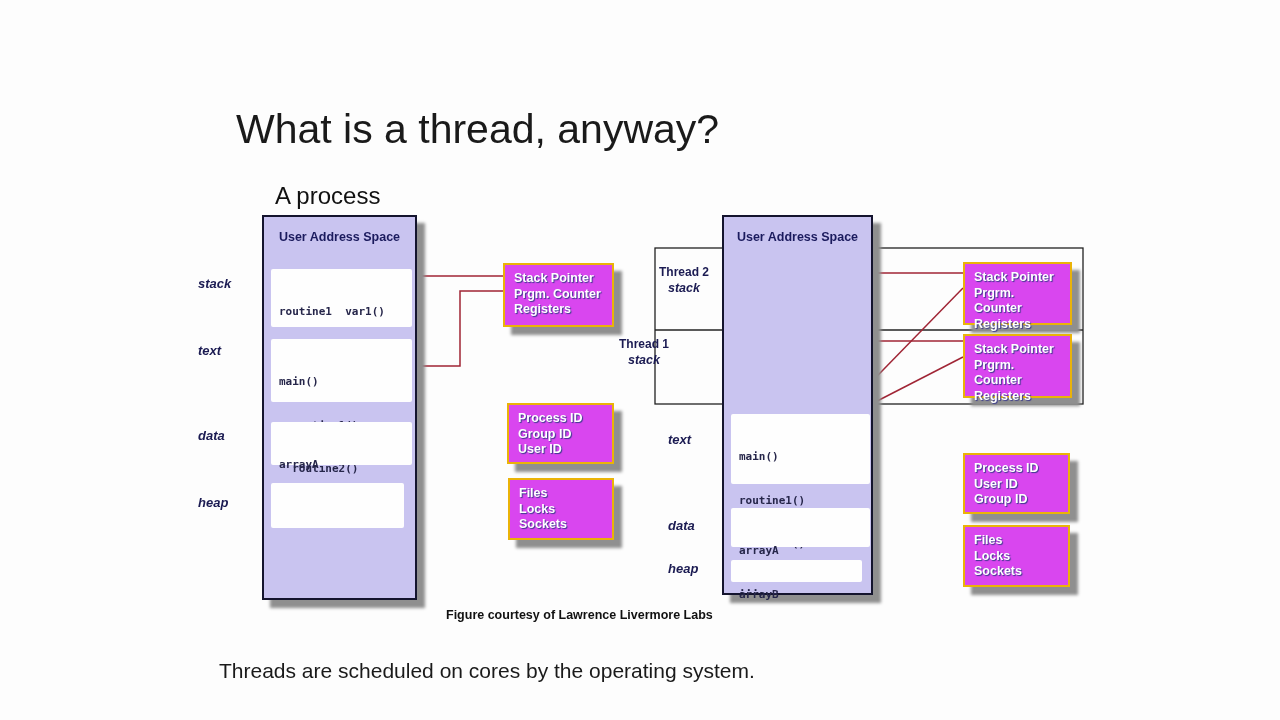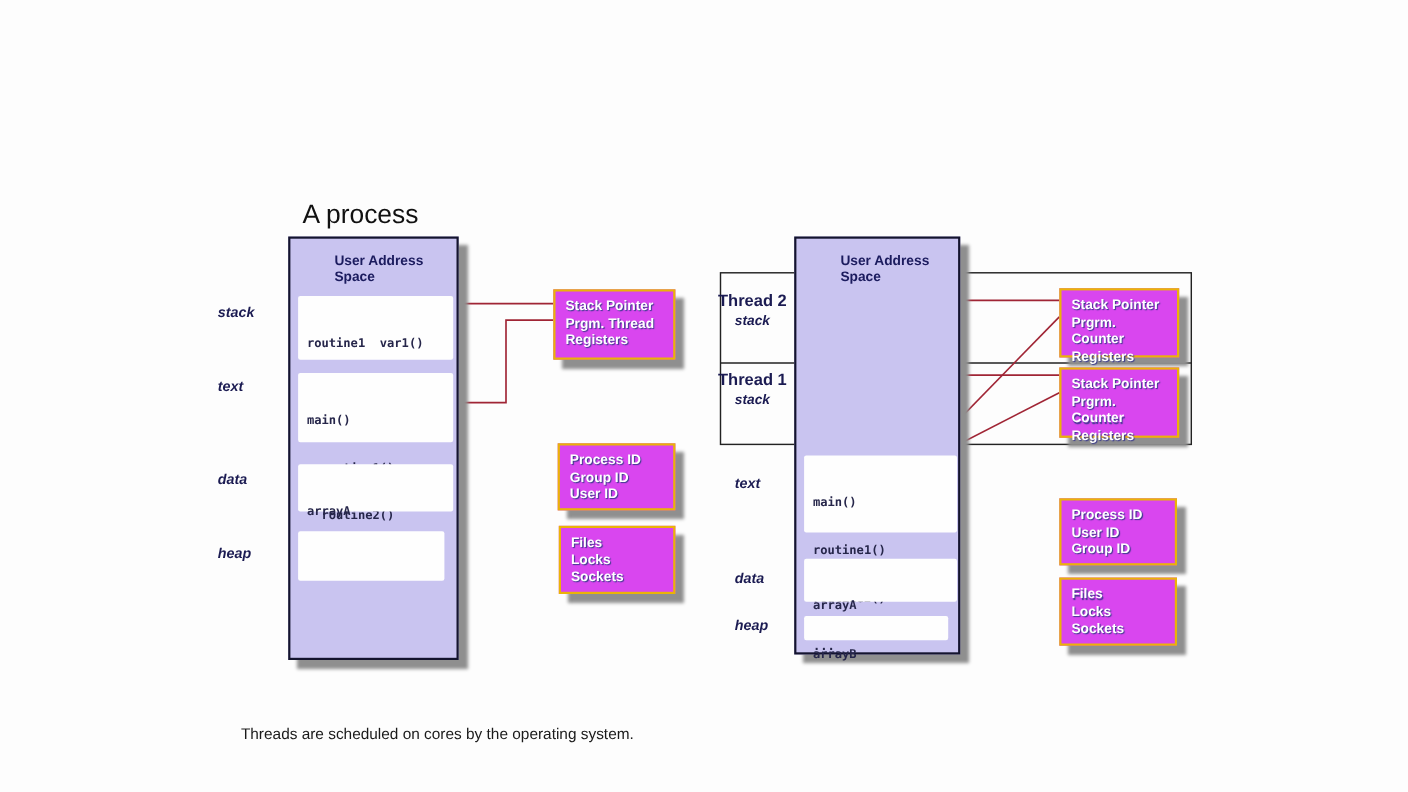--- a/index.html
+++ b/index.html
@@ -4,42 +4,42 @@
 <style>
   html,body{margin:0;padding:0;background:#ffffff;}
   #slide{position:relative;width:1280px;height:720px;background:#fdfdfd;overflow:hidden;
          font-family:"Liberation Sans",sans-serif;}
   .title{position:absolute;left:236px;top:106px;font-size:41px;color:#1a1a1a;
          letter-spacing:0px;font-weight:400;}
   .heading{position:absolute;font-size:24px;color:#111;}
   
   .uas{position:absolute;background:#c9c4f0;border:2px solid #14142e;
        box-shadow:8px 8px 3px #8f8f8f;}
-  .uas-title{position:absolute;left:0;right:0;top:13px;text-align:left;
-             font-size:12.5px;font-weight:bold;color:#1b1b5e;padding-left:40px;}
+  .uas-title{position:absolute;left:0;right:0;top:13px;text-align:center;
+             font-size:12.5px;font-weight:bold;color:#1b1b5e;}
   .wbox{position:absolute;left:7px;background:#fefefe;border-radius:2px;}
   .code{font-family:"DejaVu Sans Mono","Liberation Mono",monospace;font-size:11px;
         line-height:14.5px;font-weight:bold;color:#26264a;white-space:pre;
         padding:7px 0 0 8px;}
   
   .side-label{position:absolute;font-size:13px;font-weight:bold;font-style:italic;
               color:#1b1b52;}
   .thread-label{position:absolute;width:64px;text-align:center;color:#1b1b52;}
-  .thread-name{font-size:15px;font-weight:bold;font-style:normal;}
+  .thread-name{font-size:12px;font-weight:bold;font-style:normal;}
   .thread-sub{font-size:12.5px;font-weight:bold;font-style:italic;margin-top:2px;}
   
   .pbox{position:absolute;background:#d946ef;border:2px solid #eab308;
         box-shadow:8px 8px 3px #8f8f8f;color:#ffffff;font-size:12.5px;
         font-weight:bold;line-height:15.5px;padding:6px 6px 4px 9px;
         text-shadow:1px 1px 1px #3a3a8c;}
   svg.overlay{position:absolute;left:0;top:0;z-index:0;}
   .boxlayer{position:absolute;left:0;top:0;width:100%;height:100%;z-index:1;pointer-events:none;}
   .boxlayer > *{pointer-events:auto;}
   .caption{position:absolute;left:446px;top:608px;font-size:12.5px;font-weight:bold;color:#111;}
-  .footer{position:absolute;left:219px;top:659px;font-size:14px;color:#1a1a1a;}
+  .footer{position:absolute;left:219px;top:659px;font-size:21px;color:#1a1a1a;}
 </style>
 </head>
 <body>
 
 <div id="slide">
 
   <svg class="overlay" width="1280" height="720">
 
     <rect x="655" y="248" width="428" height="156" fill="none" stroke="#222222" stroke-width="1.3"></rect>
     <line x1="655" y1="330" x2="1083" y2="330" stroke="#222222" stroke-width="1.3"></line>
@@ -48,20 +48,21 @@
     <path d="M367,366 L460,366 L460,291 L503,291" fill="none" stroke="#a02535" stroke-width="1.5"></path>
 
     <path d="M838,273 L963,273" fill="none" stroke="#a02535" stroke-width="1.5"></path>
     <path d="M838,341 L963,341" fill="none" stroke="#a02535" stroke-width="1.5"></path>
     <path d="M807,437 L963,357" fill="none" stroke="#a02535" stroke-width="1.5"></path>
     <path d="M803,452 L963,288" fill="none" stroke="#a02535" stroke-width="1.5"></path>
   </svg>
 
   <div class="boxlayer">
 
+    <div class="title">What is a thread, anyway?</div>
 
     <div class="heading" style="left:275px;top:182px;">A process</div>
 
     <div class="uas" style="left:262px;top:215px;width:151px;height:381px;">
       <div class="uas-title">User Address Space</div>
       <div class="wbox code" style="top:52px;width:133px;height:51px;">
         <div>routine1  var1()</div>
         <div>          var2()</div>
       </div>
       <div class="wbox code" style="top:122px;width:133px;height:56px;">
@@ -76,21 +77,21 @@
       <div class="wbox" style="top:266px;width:133px;height:45px;"></div>
     </div>
 
     <div class="side-label" style="left:198px;top:276px;">stack</div>
     <div class="side-label" style="left:198px;top:343px;">text</div>
     <div class="side-label" style="left:198px;top:428px;">data</div>
     <div class="side-label" style="left:198px;top:495px;">heap</div>
 
     <div class="pbox" style="left:503px;top:263px;width:92px;height:50px;">
       <div>Stack Pointer</div>
-      <div>Prgm. Thread</div>
+      <div>Prgm. Counter</div>
       <div>Registers</div>
     </div>
     <div class="pbox" style="left:507px;top:403px;width:88px;height:47px;">
       <div>Process ID</div>
       <div>Group ID</div>
       <div>User ID</div>
     </div>
     <div class="pbox" style="left:508px;top:478px;width:87px;height:48px;">
       <div>Files</div>
       <div>Locks</div>
@@ -110,21 +111,21 @@
         <div>arrayA</div>
         <div>arrayB</div>
       </div>
       <div class="wbox" style="top:343px;width:131px;height:22px;"></div>
     </div>
 
     <div class="thread-label" style="left:652px;top:265px;">
       <div class="thread-name">Thread 2</div>
       <div class="thread-sub">stack</div>
     </div>
-    <div class="thread-label" style="left:652px;top:337px;">
+    <div class="thread-label" style="left:612px;top:337px;">
       <div class="thread-name">Thread 1</div>
       <div class="thread-sub">stack</div>
     </div>
     <div class="side-label" style="left:668px;top:432px;">text</div>
     <div class="side-label" style="left:668px;top:518px;">data</div>
     <div class="side-label" style="left:668px;top:561px;">heap</div>
 
     <div class="pbox" style="left:963px;top:262px;width:90px;height:49px;">
       <div>Stack Pointer</div>
       <div>Prgrm. Counter</div>
@@ -139,16 +140,17 @@
       <div>Process ID</div>
       <div>User ID</div>
       <div>Group ID</div>
     </div>
     <div class="pbox" style="left:963px;top:525px;width:88px;height:48px;">
       <div>Files</div>
       <div>Locks</div>
       <div>Sockets</div>
     </div>
 
+    <div class="caption">Figure courtesy of Lawrence Livermore Labs</div>
     <div class="footer">Threads are scheduled on cores by the operating system.</div>
 
   </div>
 </div>
 
 </body></html>

